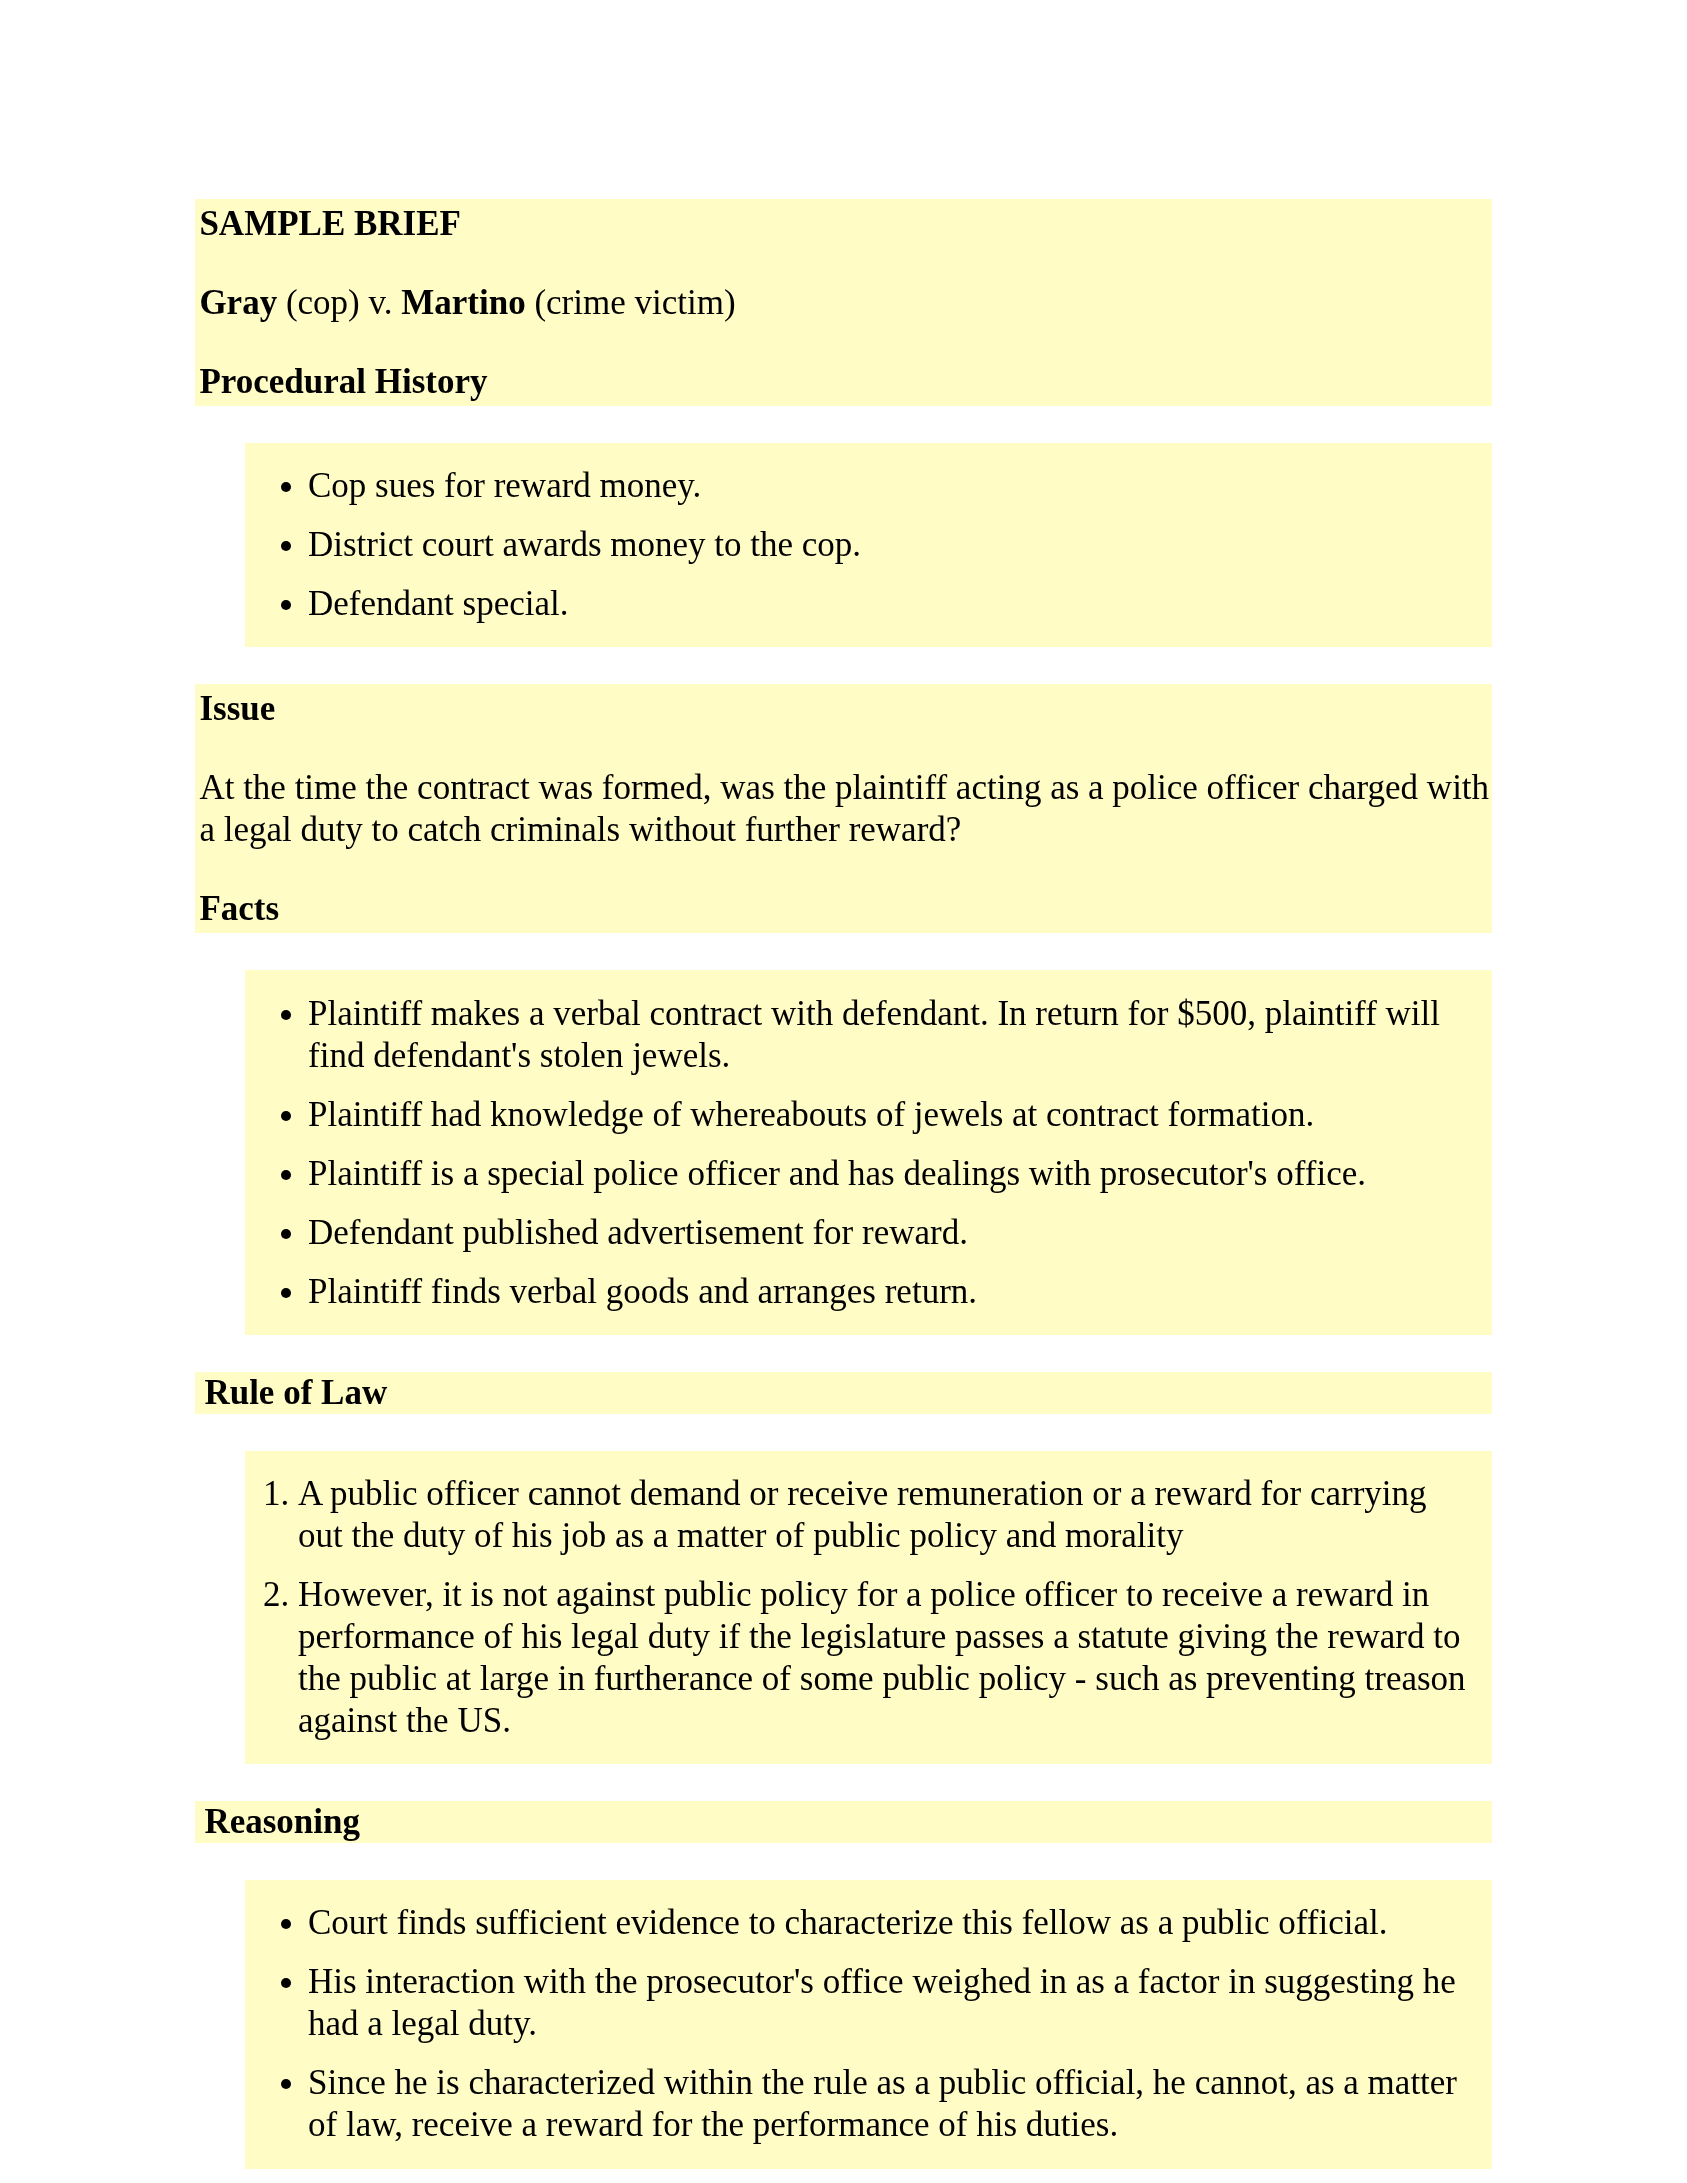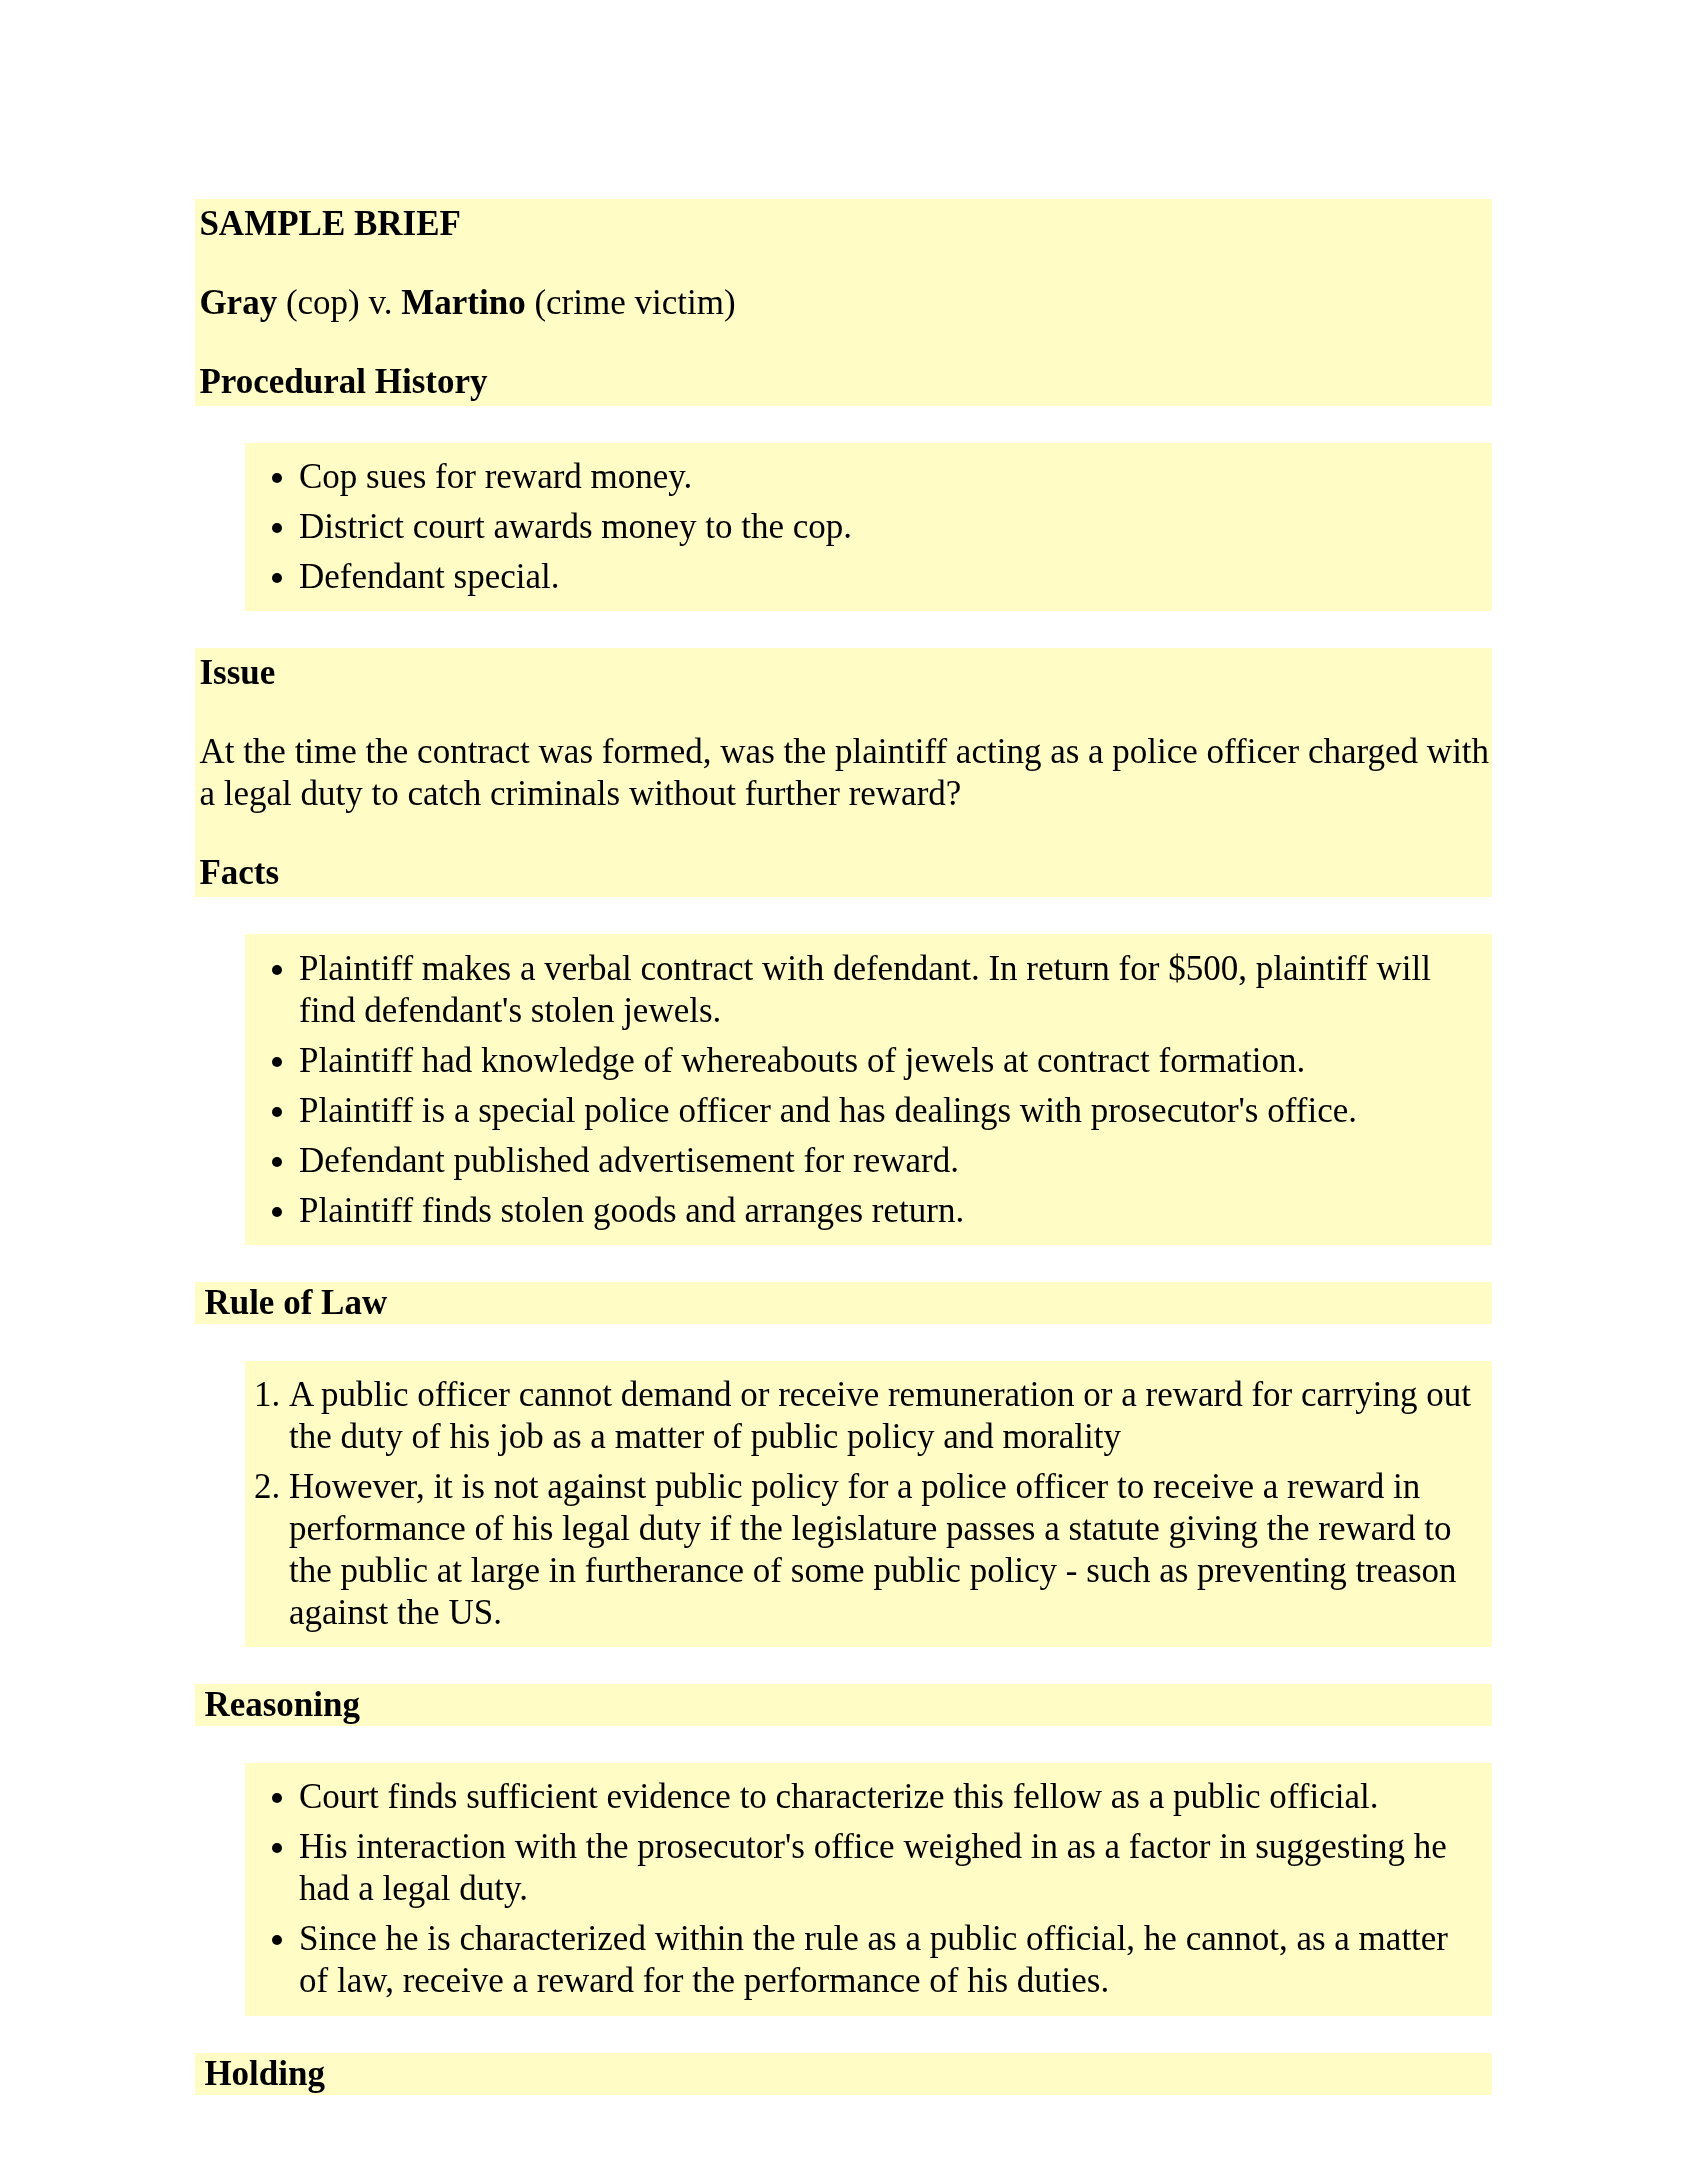--- a/index.html
+++ b/index.html
@@ -53,21 +53,21 @@
     list-style-position: outside;
   }
   ul.list {
     list-style-type: disc;
   }
   ol.list {
     list-style-type: decimal;
     padding-left: 36px;
   }
   .list li {
-    margin: 8px;
+    margin: 17px;
     padding: 0;
   }
   .list li::marker {
     color: #000000;
   }
   b, strong { font-weight: bold; }
 </style>
 </head>
 <body>
 
@@ -90,21 +90,21 @@
       <p class="heading">Issue</p>
       <p>At the time the contract was formed, was the plaintiff acting as a police officer charged with a legal duty to catch criminals without further reward?</p>
       <p class="heading">Facts</p>
     </section>
 
     <ul class="hl list">
       <li>Plaintiff makes a verbal contract with defendant. In return for $500, plaintiff will find defendant's stolen jewels.</li>
       <li>Plaintiff had knowledge of whereabouts of jewels at contract formation.</li>
       <li>Plaintiff is a special police officer and has dealings with prosecutor's office.</li>
       <li>Defendant published advertisement for reward.</li>
-      <li>Plaintiff finds stolen goods and arranges return.</li>
+      <li>Plaintiff finds verbal goods and arranges return.</li>
     </ul>
 
     <section class="hl heading-band">
       <p class="heading">Rule of Law</p>
     </section>
 
     <ol class="hl list">
       <li>A public officer cannot demand or receive remuneration or a reward for carrying out the duty of his job as a matter of public policy and morality</li>
       <li>However, it is not against public policy for a police officer to receive a reward in performance of his legal duty if the legislature passes a statute giving the reward to the public at large in furtherance of some public policy - such as preventing treason against the US.</li>
     </ol>

